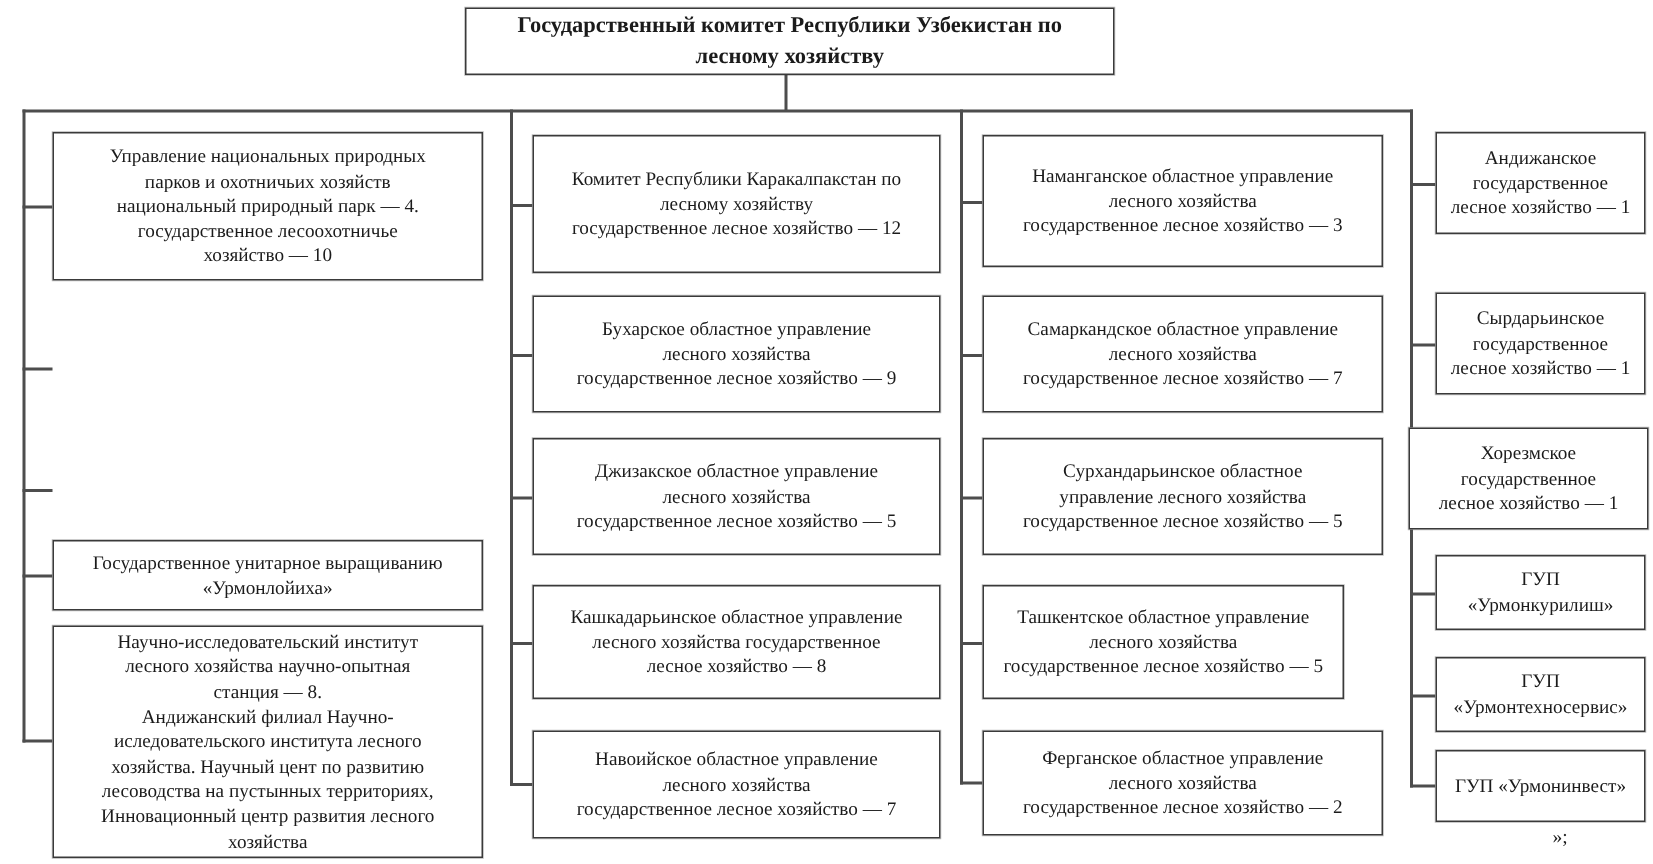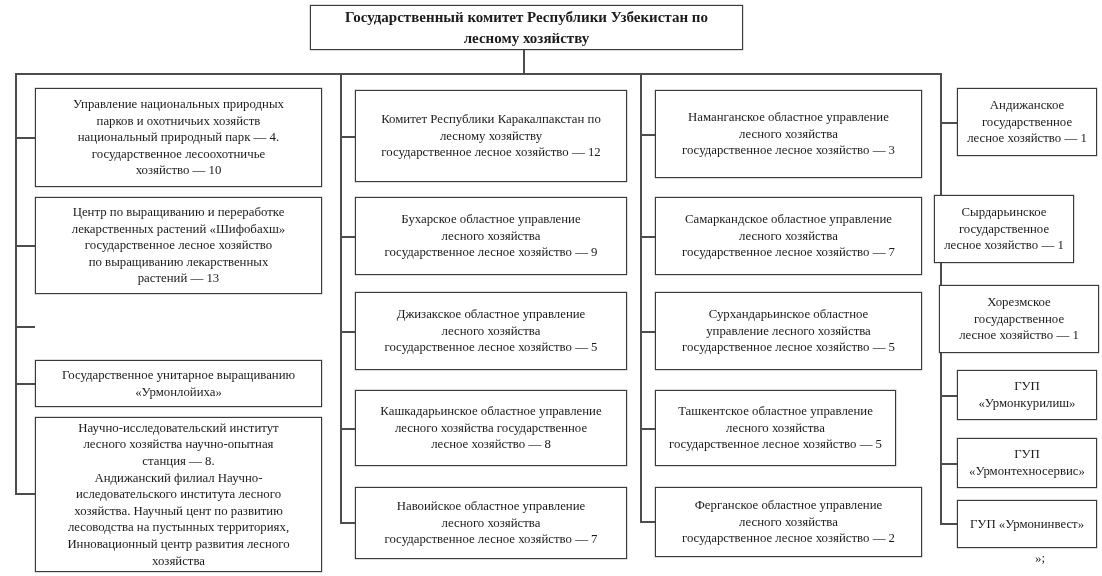--- a/index.html
+++ b/index.html
@@ -65,25 +65,20 @@
   <div class="hline" style="left:940px;top:523px;width:17px"></div>
 
   <div class="box title" style="left:310px;top:5px;width:433px;height:45px">Государственный комитет Республики Узбекистан по
 лесному хозяйству</div>
 
   <div class="box" style="left:35px;top:88px;width:287px;height:99px">Управление национальных природных
 парков и охотничьих хозяйств
 национальный природный парк — 4.
 государственное лесоохотничье
 хозяйство — 10</div>
-  <div class="box" style="left:35px;top:197px;width:287px;height:97px">Центр по выращиванию и переработке
-лекарственных растений «Шифобахш»
-государственное лесное хозяйство
-по выращиванию лекарственных
-растений — 13</div>
   <div class="box" style="left:35px;top:360px;width:287px;height:47px">Государственное унитарное выращиванию
 «Урмонлойиха»</div>
   <div class="box" style="left:35px;top:417px;width:287px;height:155px">Научно-исследовательский институт
 лесного хозяйства научно-опытная
 станция — 8.
 Андижанский филиал Научно-
 иследовательского института лесного
 хозяйства. Научный цент по развитию
 лесоводства на пустынных территориях,
 Инновационный центр развития лесного
@@ -117,21 +112,21 @@
   <div class="box" style="left:655px;top:390px;width:241px;height:76px">Ташкентское областное управление
 лесного хозяйства
 государственное лесное хозяйство — 5</div>
   <div class="box" style="left:655px;top:487px;width:267px;height:70px">Ферганское областное управление
 лесного хозяйства
 государственное лесное хозяйство — 2</div>
 
   <div class="box" style="left:957px;top:88px;width:140px;height:68px">Андижанское
 государственное
 лесное хозяйство — 1</div>
-  <div class="box" style="left:934px;top:195px;width:140px;height:68px">Сырдарьинское
+  <div class="box" style="left:957px;top:195px;width:140px;height:68px">Сырдарьинское
 государственное
 лесное хозяйство — 1</div>
   <div class="box" style="left:939px;top:285px;width:160px;height:68px">Хорезмское
 государственное
 лесное хозяйство — 1</div>
   <div class="box" style="left:957px;top:370px;width:140px;height:50px">ГУП
 «Урмонкурилиш»</div>
   <div class="box" style="left:957px;top:438px;width:140px;height:50px">ГУП
 «Урмонтехносервис»</div>
   <div class="box" style="left:957px;top:500px;width:140px;height:48px">ГУП «Урмонинвест»</div>

